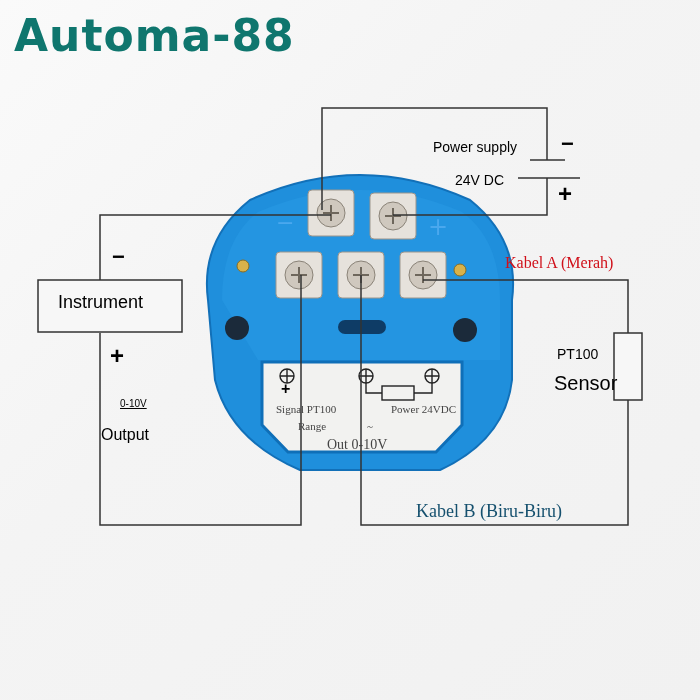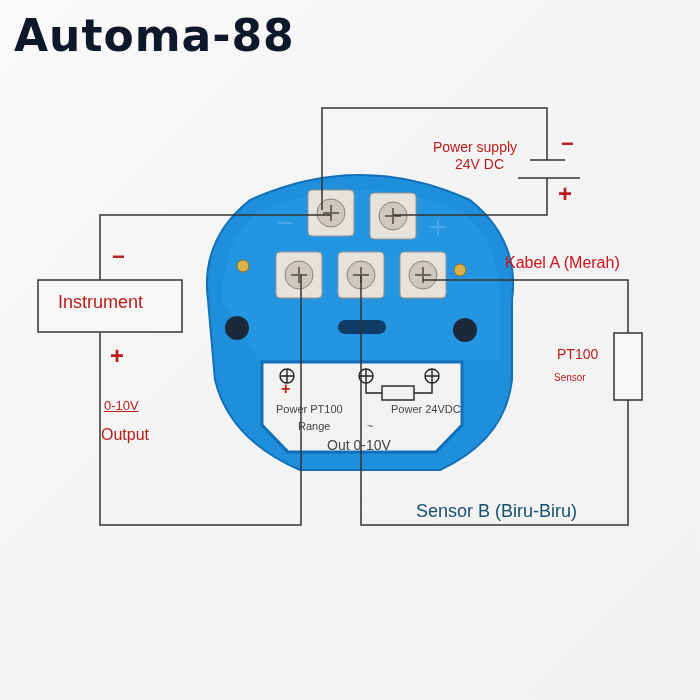--- a/index.html
+++ b/index.html
@@ -1,22 +1,22 @@
 <!DOCTYPE html>
 <html><head>
 <meta charset="utf-8">
 <style>
   html, body { margin:0; padding:0; }
   body { width:700px; height:700px; background:#f3f3f3; position:relative; overflow:hidden; font-family:"Liberation Sans", sans-serif; }
   .bgglow { position:absolute; left:0; top:0; width:700px; height:700px;
     background: linear-gradient(135deg, #fafafa 0%, #f4f4f4 40%, #f1f1f1 100%); }
-  .brand { position:absolute; left:14px; top:10px; font-family:"DejaVu Sans", sans-serif; font-weight:bold; font-size:44px; color:#0f172a; letter-spacing:1px; }
+  .brand { position:absolute; left:14px; top:10px; font-family:"DejaVu Sans", sans-serif; font-weight:bold; font-size:44px; color:#0f766e; letter-spacing:1px; }
   svg.wires { position:absolute; left:0; top:0; }
-  .lbl { position:absolute; color:#b91c1c; font-family:"Liberation Sans", sans-serif; }
-  .mono { font-family:Liberation Sans, sans-serif; }
+  .lbl { position:absolute; color:#000000; font-family:"Liberation Sans", sans-serif; }
+  .mono { font-family:Liberation Serif, serif; }
 </style>
 </head>
 <body>
 
 <div class="bgglow"></div>
 
 <div class="brand">Automa-88</div>
 
 <svg class="wires" width="700" height="700" viewBox="0 0 700 700">
 
@@ -87,34 +87,34 @@
     <path d="M423,280 H628 V333"></path>
     <path d="M628,400 V525 H361 V275"></path>
   </g>
 
   <rect x="614" y="333" width="28" height="67" fill="#f7f7f7" stroke="#333" stroke-width="1.5"></rect>
 
   <rect x="38" y="280" width="144" height="52" fill="#f7f7f7" stroke="#333" stroke-width="1.5"></rect>
 </svg>
 
 <div class="lbl" style="left:433px;top:139px;font-size:14px;">Power supply</div>
-<div class="lbl" style="left:455px;top:156px;font-size:14px;">24V DC</div>
+<div class="lbl" style="left:455px;top:172px;font-size:14px;">24V DC</div>
 <div class="lbl" style="left:561px;top:131px;font-size:22px;font-weight:bold;">−</div>
 <div class="lbl" style="left:558px;top:180px;font-size:24px;font-weight:bold;">+</div>
 
 <div class="lbl" style="left:58px;top:292px;font-size:18px;">Instrument</div>
 <div class="lbl" style="left:112px;top:244px;font-size:22px;font-weight:bold;">−</div>
 <div class="lbl" style="left:110px;top:342px;font-size:24px;font-weight:bold;">+</div>
-<div class="lbl" style="left:104px;top:398px;font-size:13px;text-decoration:underline;">0-10V</div>
+<div class="lbl" style="left:120px;top:398px;font-size:10px;text-decoration:underline;">0-10V</div>
 <div class="lbl" style="left:101px;top:426px;font-size:16px;">Output</div>
 
 <div class="lbl" style="left:557px;top:346px;font-size:14px;">PT100</div>
-<div class="lbl" style="left:554px;top:372px;font-size:10px;">Sensor</div>
+<div class="lbl" style="left:554px;top:372px;font-size:20px;">Sensor</div>
 
 <div class="lbl mono" style="left:505px;top:254px;font-size:16px;color:#d0101a;">Kabel A (Merah)</div>
-<div class="lbl mono" style="left:416px;top:501px;font-size:18px;color:#15506e;">Sensor B (Biru-Biru)</div>
+<div class="lbl mono" style="left:416px;top:501px;font-size:18px;color:#15506e;">Kabel B (Biru-Biru)</div>
 
 <div class="lbl" style="left:281px;top:380px;font-size:16px;font-weight:bold;">+</div>
-<div class="lbl mono" style="left:276px;top:403px;font-size:11px;color:#444;">Power PT100</div>
+<div class="lbl mono" style="left:276px;top:403px;font-size:11px;color:#444;">Signal PT100</div>
 <div class="lbl mono" style="left:367px;top:403px;font-size:11px;color:#444;margin-left:24px;">Power 24VDC</div>
 <div class="lbl mono" style="left:298px;top:420px;font-size:11px;color:#444;">Range</div>
 <div class="lbl mono" style="left:367px;top:420px;font-size:11px;color:#444;">~</div>
 <div class="lbl mono" style="left:327px;top:437px;font-size:14px;color:#444;">Out 0-10V</div>
 
 </body></html>

